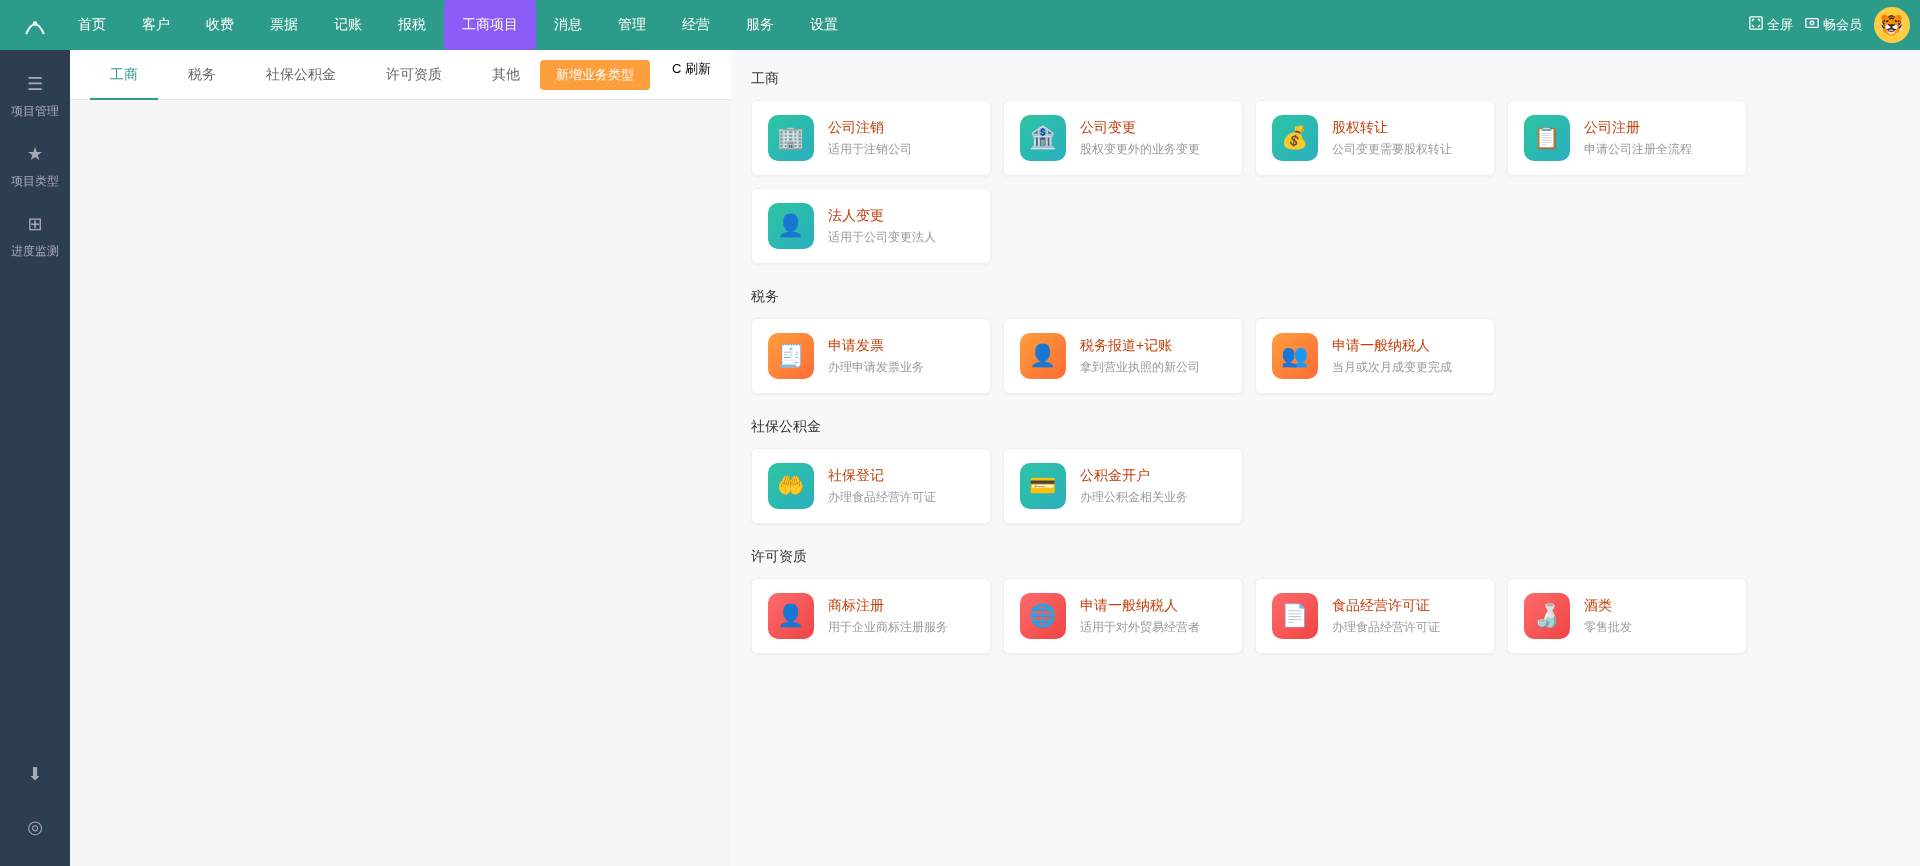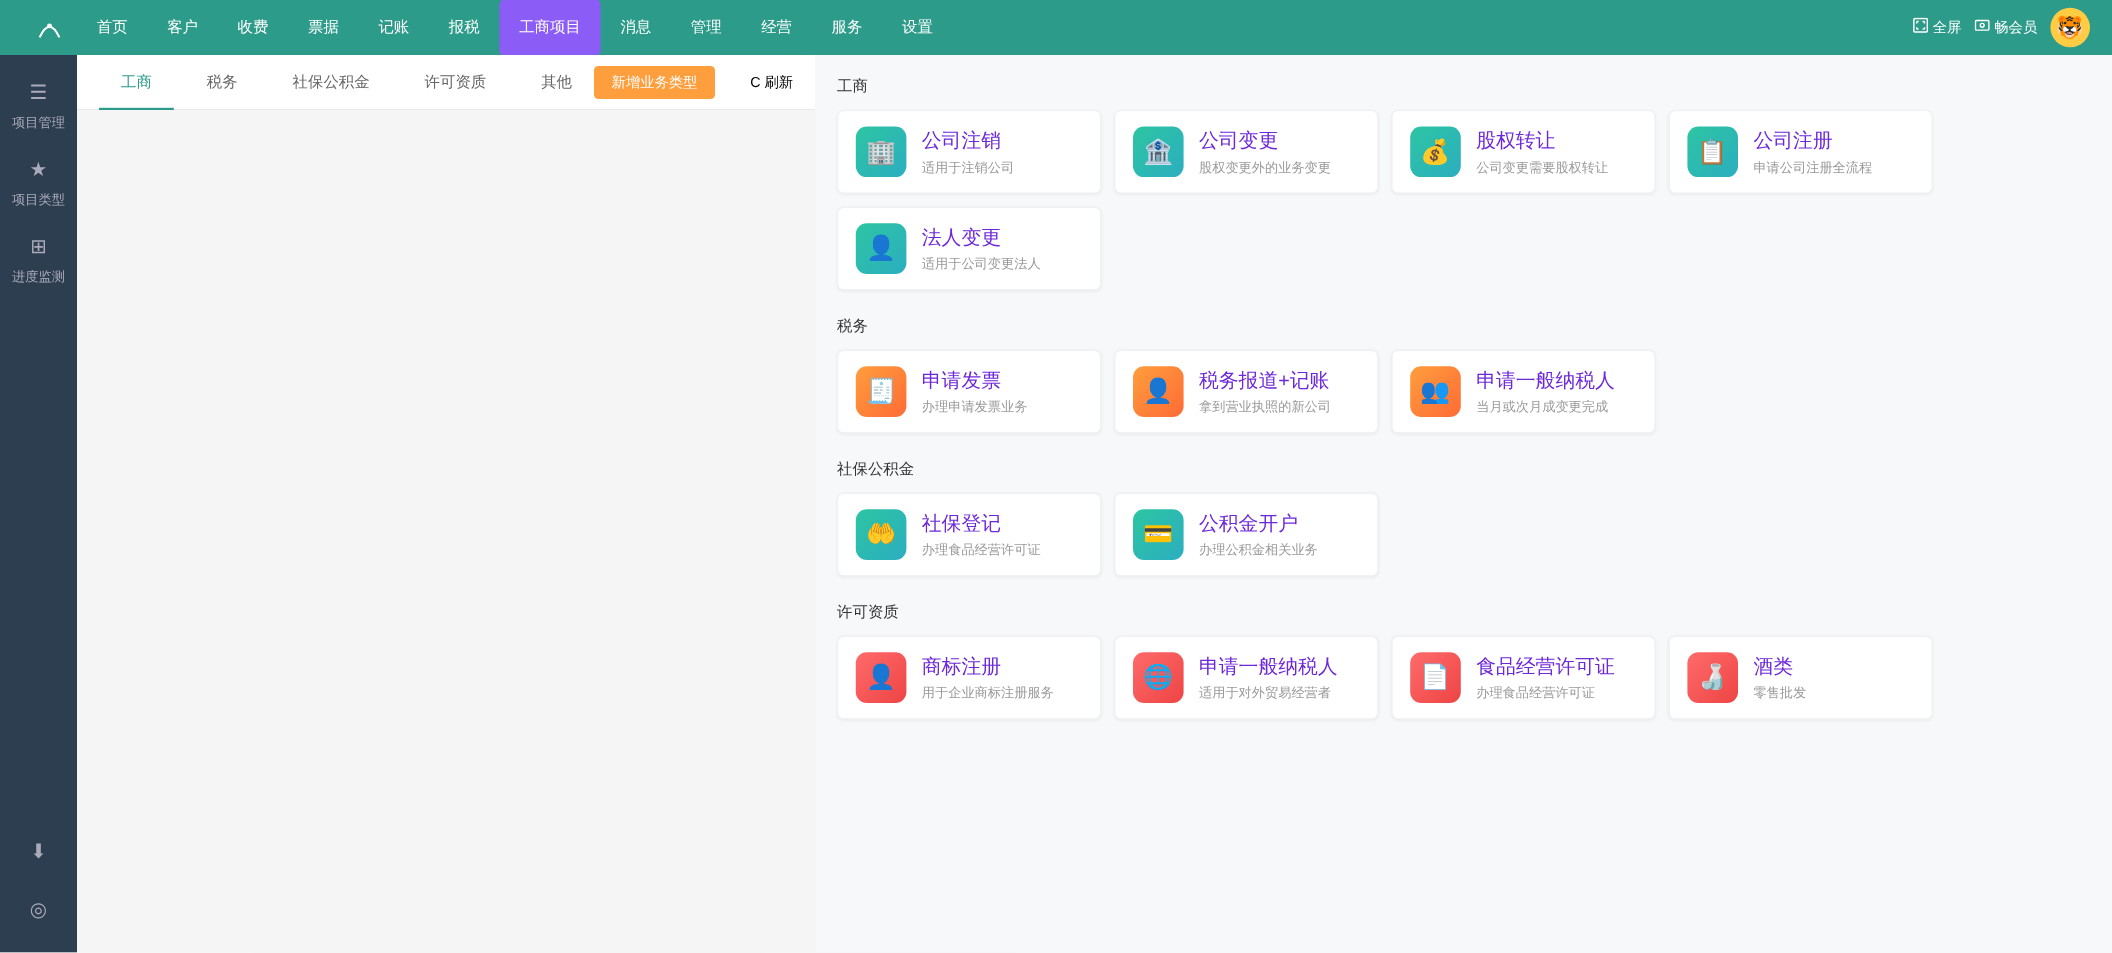--- a/index.html
+++ b/index.html
@@ -4,21 +4,21 @@
   <style>
     * { box-sizing: border-box; margin: 0; padding: 0; }
     body { font-family: "Microsoft YaHei", "PingFang SC", sans-serif; background: #f5f5f5; overflow: hidden; }
 
     
     .top-nav {
       height: 50px;
       background: #2d9b8a;
       display: flex;
       align-items: center;
-      padding: 0 20px;
+      padding: 0 10px;
     }
     .top-nav-logo {
       width: 50px;
       display: flex;
       align-items: center;
       justify-content: center;
     }
     .top-nav-logo svg { width: 30px; height: 30px; }
     .top-nav-items {
       display: flex;
@@ -150,22 +150,21 @@
       content: '';
       position: absolute;
       bottom: 0;
       left: 0;
       right: 0;
       height: 2px;
       background: #2d9b8a;
     }
     .tab-bar-actions {
       display: flex;
-      align-items: center;
-      gap: 10px;
+      align-items: flex-start;
     }
     .btn-add-type {
       background: #ff9e3d;
       color: #fff;
       border: none;
       border-radius: 4px;
       padding: 6px 16px;
       font-size: 13px;
       cursor: pointer;
       white-space: nowrap;
@@ -226,23 +225,23 @@
       justify-content: center;
       flex-shrink: 0;
       font-size: 22px;
       color: #fff;
     }
     .card-icon.teal { background: linear-gradient(135deg, #2dc5a2, #2baec0); }
     .card-icon.orange { background: linear-gradient(135deg, #ff9e3d, #ff6b35); }
     .card-icon.red { background: linear-gradient(135deg, #ff6b6b, #ee4444); }
     .card-text { display: flex; flex-direction: column; gap: 4px; }
     .card-name {
-      font-size: 18px;
+      font-size: 14px;
       font-weight: 500;
-      color: #6d28d9;
+      color: #c2410c;
     }
     .card-desc {
       font-size: 12px;
       color: #999;
     }
 
     
     .content-area::-webkit-scrollbar { width: 8px; }
     .content-area::-webkit-scrollbar-track { background: #f1f1f1; }
     .content-area::-webkit-scrollbar-thumb { background: #ccc; border-radius: 4px; }

